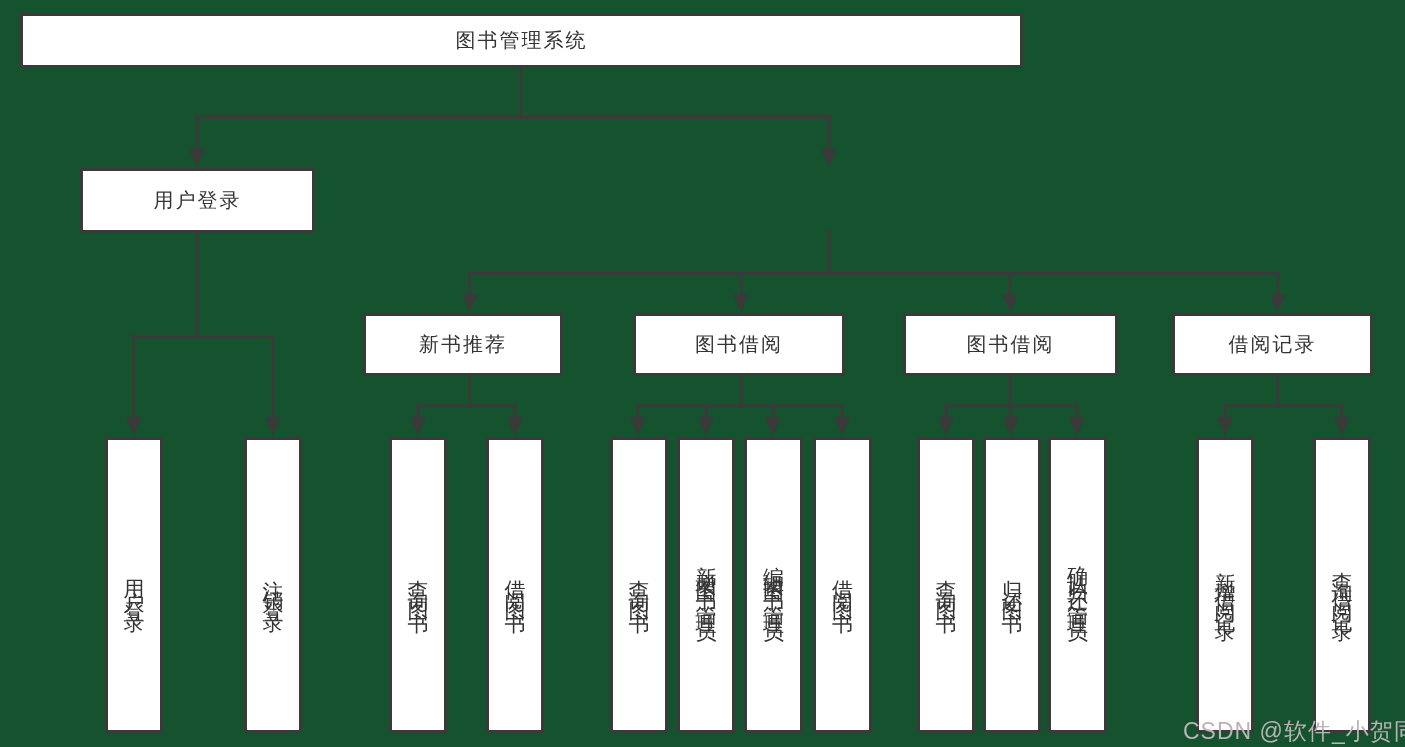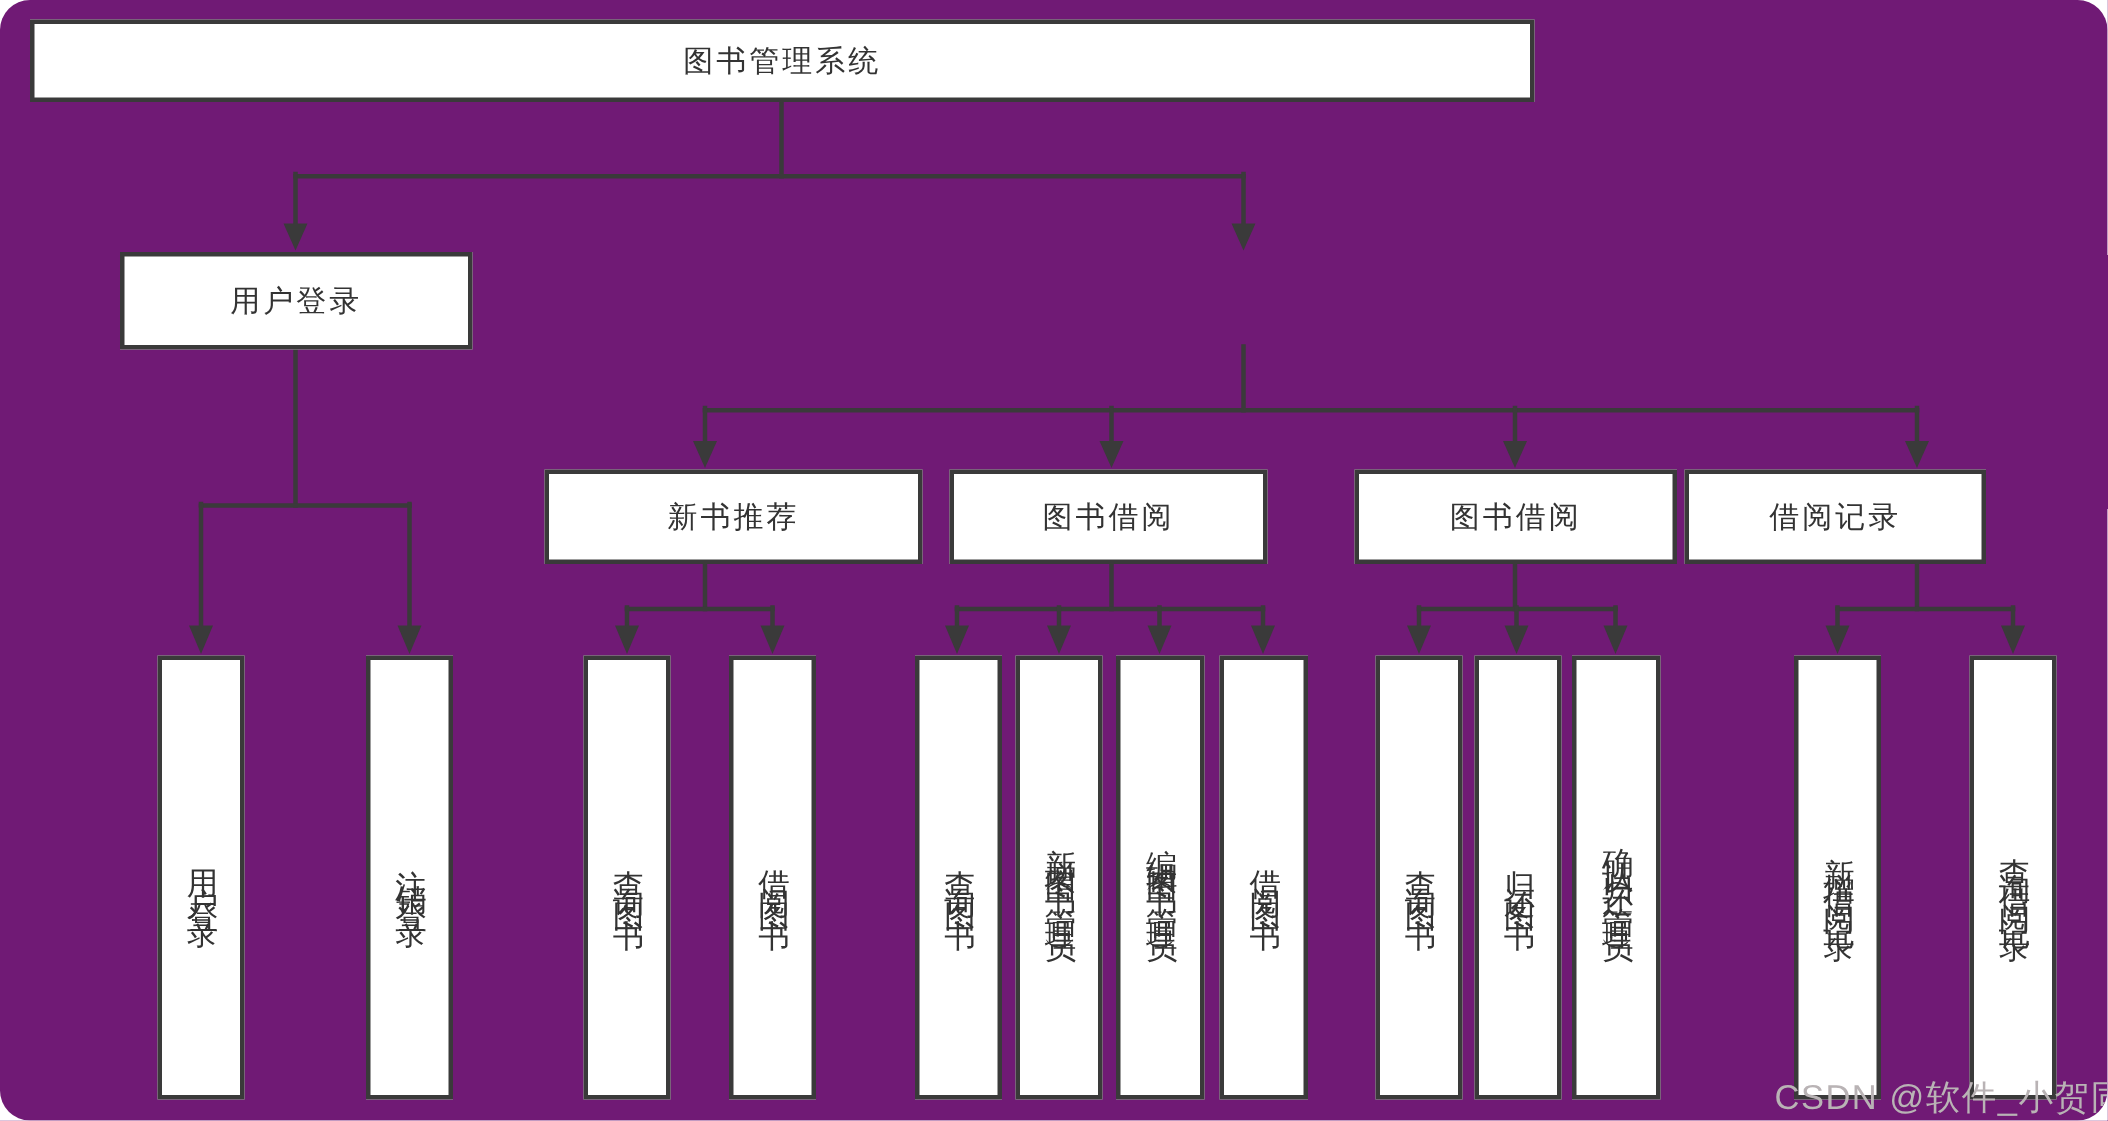--- a/index.html
+++ b/index.html
@@ -1,19 +1,18 @@
 <!DOCTYPE html>
 <html><head>
 <meta charset="utf-8">
 <style>
   html,body{margin:0;padding:0;background:#ffffff;}
   .canvas{
-    position:relative;width:1405px;height:747px;background:#701a75;overflow:hidden;
+    position:relative;width:1405px;height:747px;background:#14532d;overflow:hidden;
     font-family:"Liberation Sans","DejaVu Sans",sans-serif;
-    border-radius:20px;
   }
   .connectors{position:absolute;left:0;top:0;z-index:1;pointer-events:none;}
   .node{
     position:absolute;box-sizing:border-box;z-index:2;
     background:#ffffff;border:3px solid #3a3a3a;
     display:flex;align-items:center;justify-content:center;
     color:#333333;
   }
   .hnode span{font-size:20px;letter-spacing:2px;white-space:nowrap;}
   .leaf span{
@@ -102,30 +101,30 @@
   </svg>
 
   <div class="node hnode" style="left:20px;top:13px;width:1003px;height:55px">
     <span>图书管理系统</span>
   </div>
 
   <div class="node hnode" style="left:80px;top:168px;width:235px;height:65px">
     <span>用户登录</span>
   </div>
 
-  <div class="node hnode" style="left:363px;top:313px;width:252px;height:63px">
+  <div class="node hnode" style="left:363px;top:313px;width:200px;height:63px">
     <span>新书推荐</span>
   </div>
   <div class="node hnode" style="left:633px;top:313px;width:212px;height:63px">
     <span>图书借阅</span>
   </div>
   <div class="node hnode" style="left:903px;top:313px;width:215px;height:63px">
     <span>图书借阅</span>
   </div>
-  <div class="node hnode" style="left:1123px;top:313px;width:201px;height:63px">
+  <div class="node hnode" style="left:1172px;top:313px;width:201px;height:63px">
     <span>借阅记录</span>
   </div>
 
   <div class="node leaf" style="left:105px;top:437px;width:58px;height:296px">
     <span class="ls4">用户登录</span>
   </div>
   <div class="node leaf" style="left:244px;top:437px;width:58px;height:296px">
     <span class="ls4">注销登录</span>
   </div>
 

